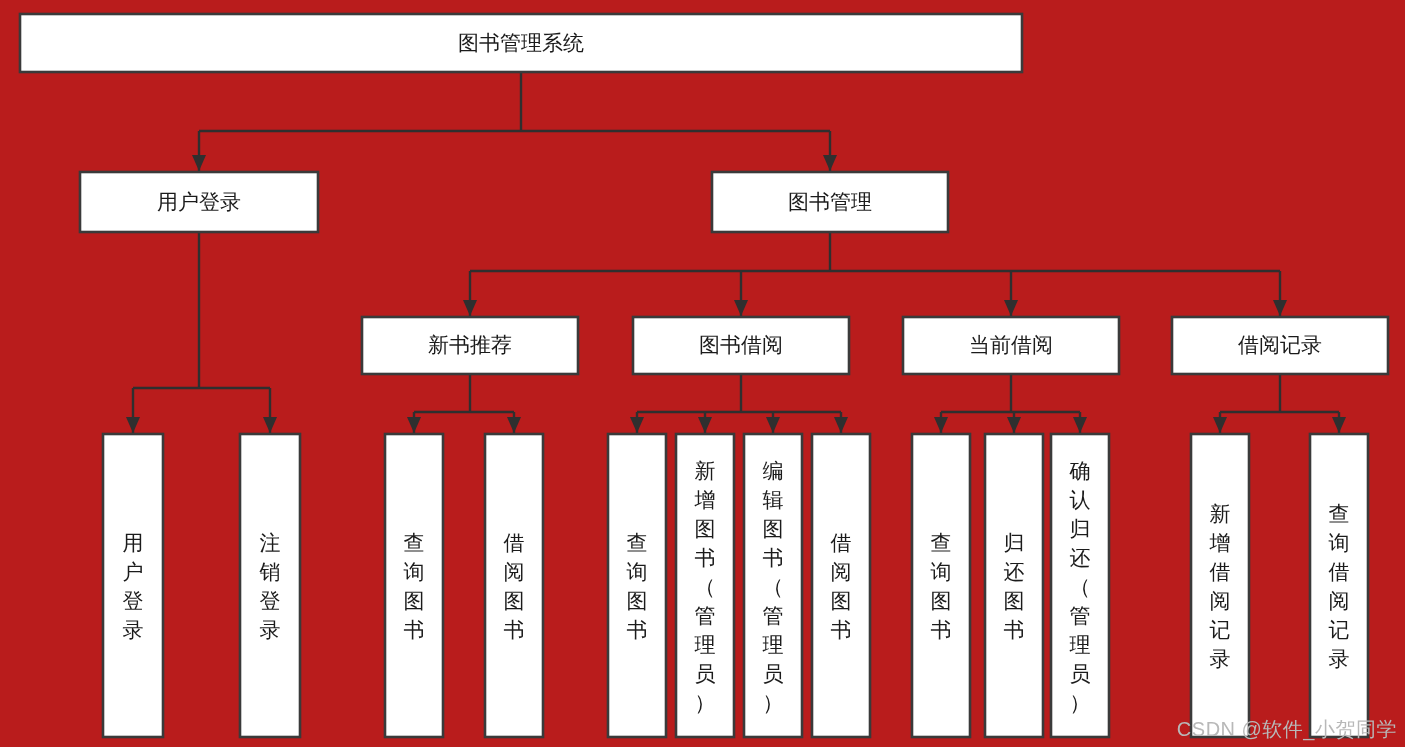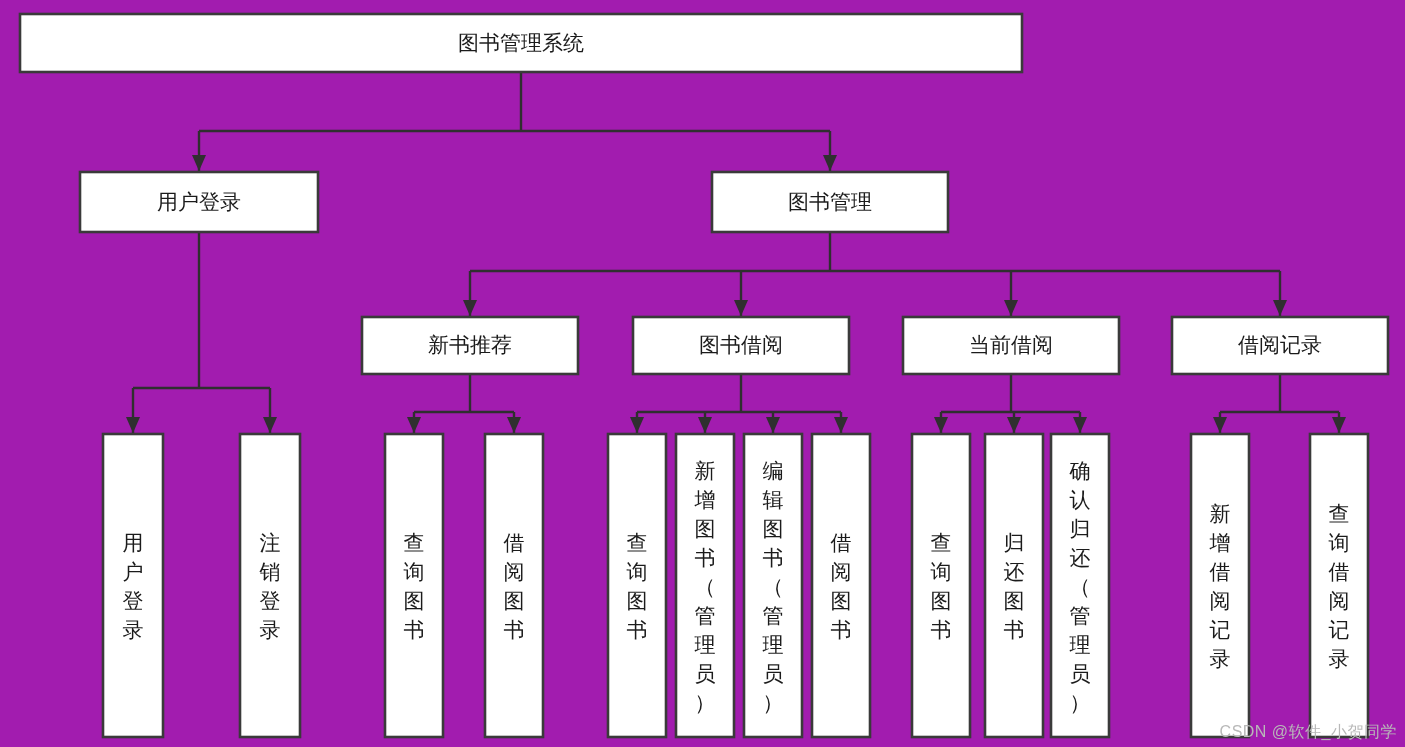--- a/index.html
+++ b/index.html
@@ -10,21 +10,21 @@
   body {
     width: 1405px;
     height: 747px;
     font-family: "Liberation Sans", "DejaVu Sans", sans-serif;
     overflow: hidden;
   }
   #diagram-root {
     position: relative;
     width: 1405px;
     height: 747px;
-    background: #a21caf;
+    background: #b91c1c;
   }
   svg#tree-svg {
     position: absolute;
     left: 0;
     top: 0;
     width: 1405px;
     height: 747px;
     display: block;
   }
   .node-box {
@@ -52,21 +52,21 @@
   }
   .arrow-head {
     fill: #2f2f2f;
     stroke: none;
   }
   .watermark {
     position: absolute;
     right: 8px;
     bottom: 4px;
     color: #b8b8b8;
-    font-size: 16px;
+    font-size: 20px;
     font-family: "Liberation Sans", "DejaVu Sans", sans-serif;
     white-space: nowrap;
     letter-spacing: 0.5px;
   }
 </style>
 </head>
 <body>
 
 <div id="diagram-root">
   <svg id="tree-svg" viewBox="0 0 1405 747" xmlns="http://www.w3.org/2000/svg">

